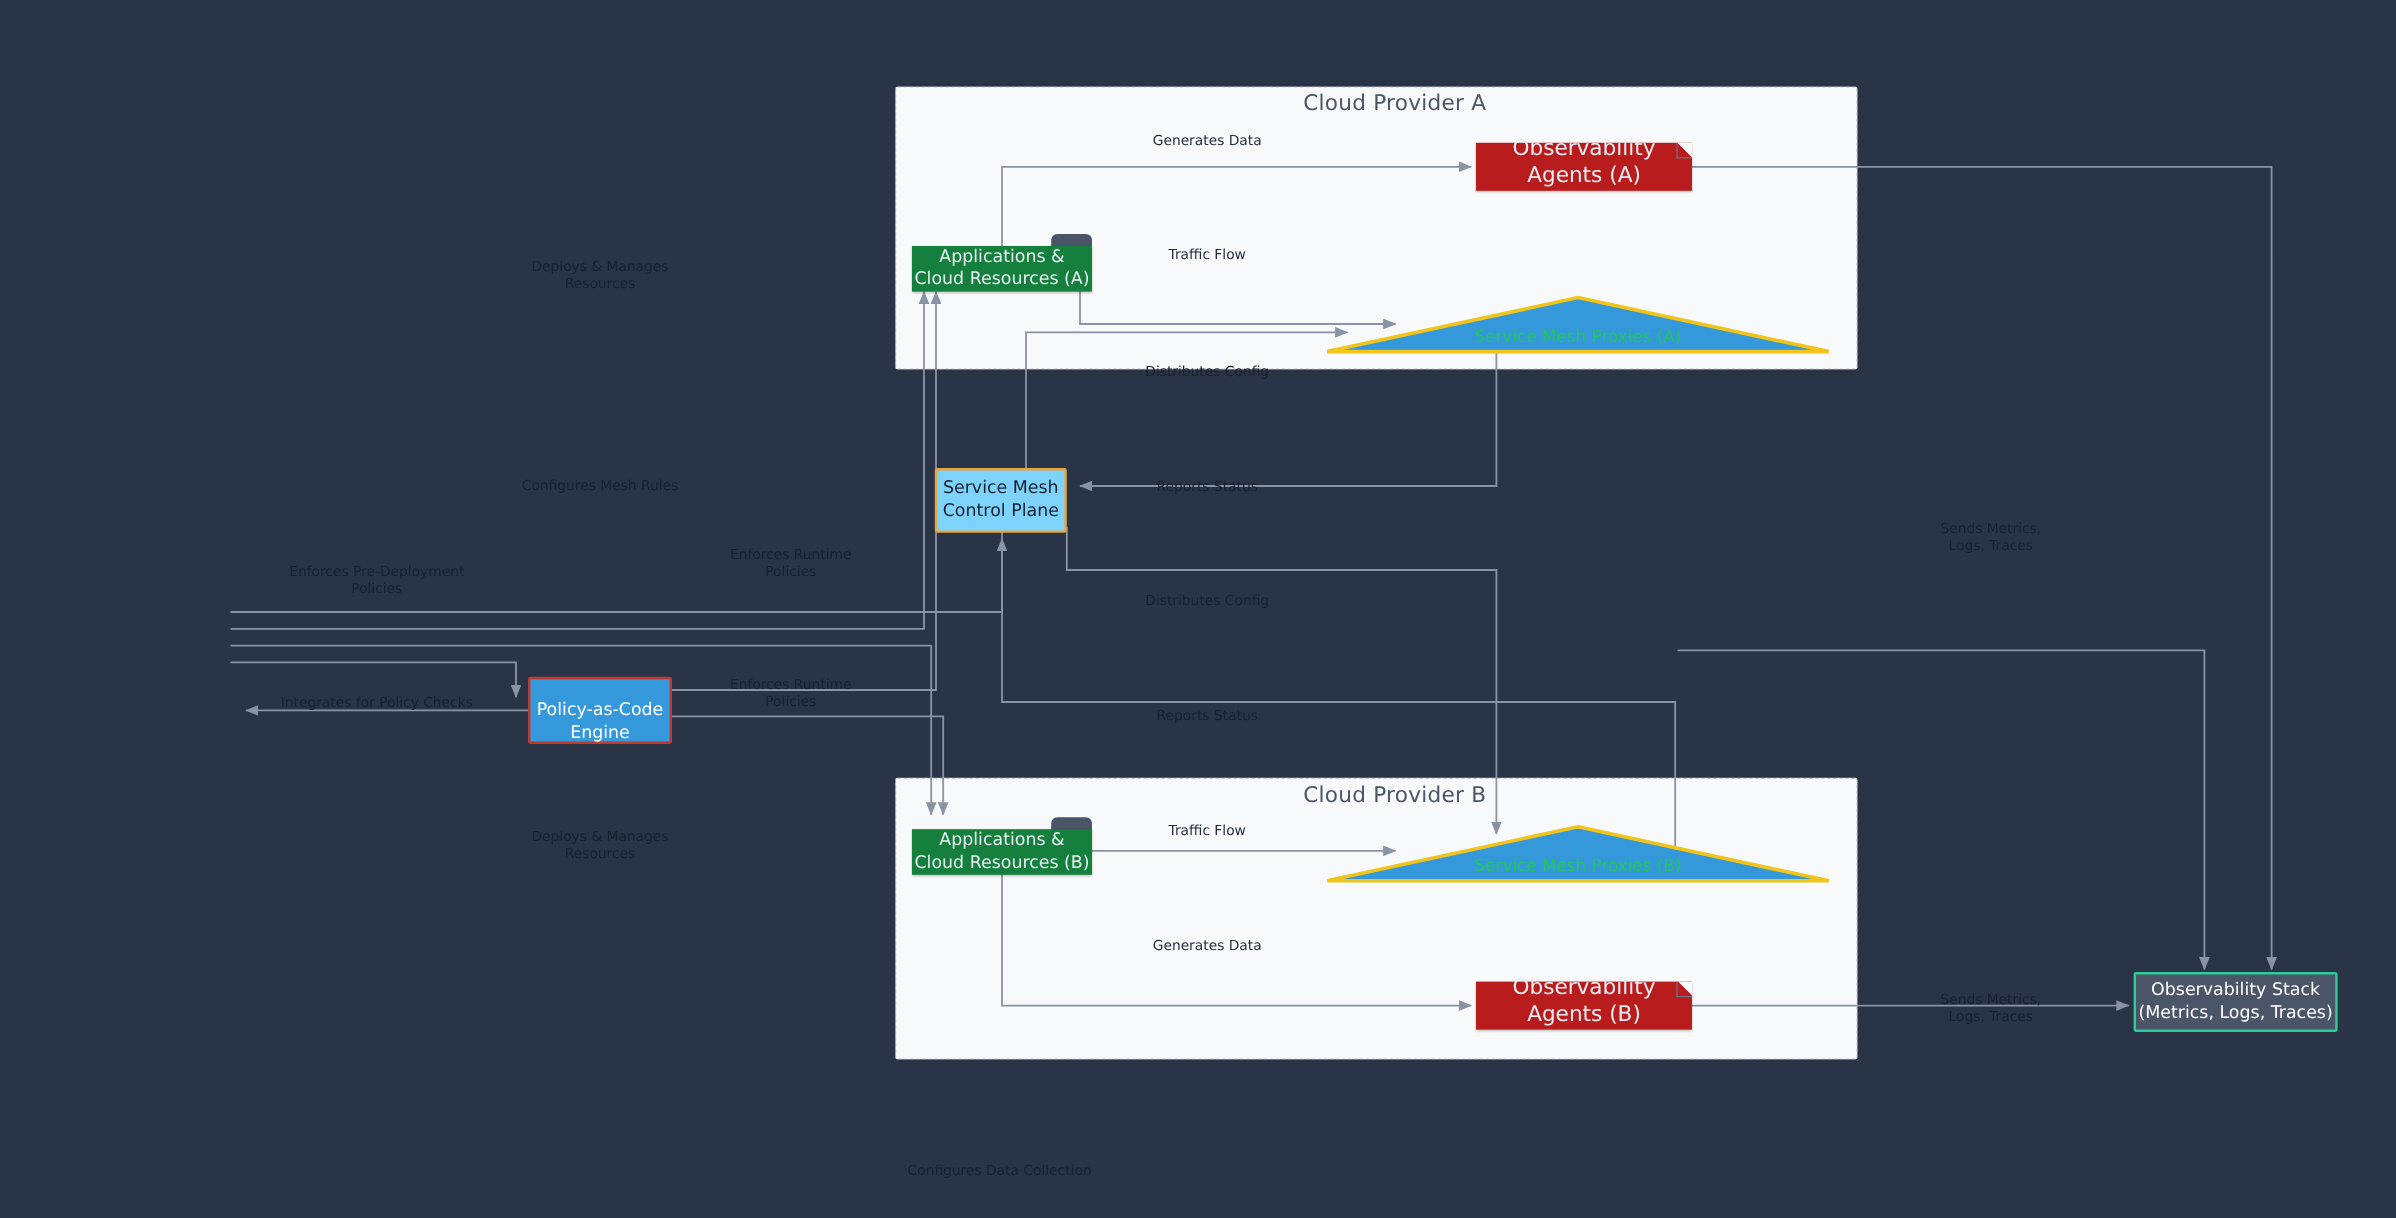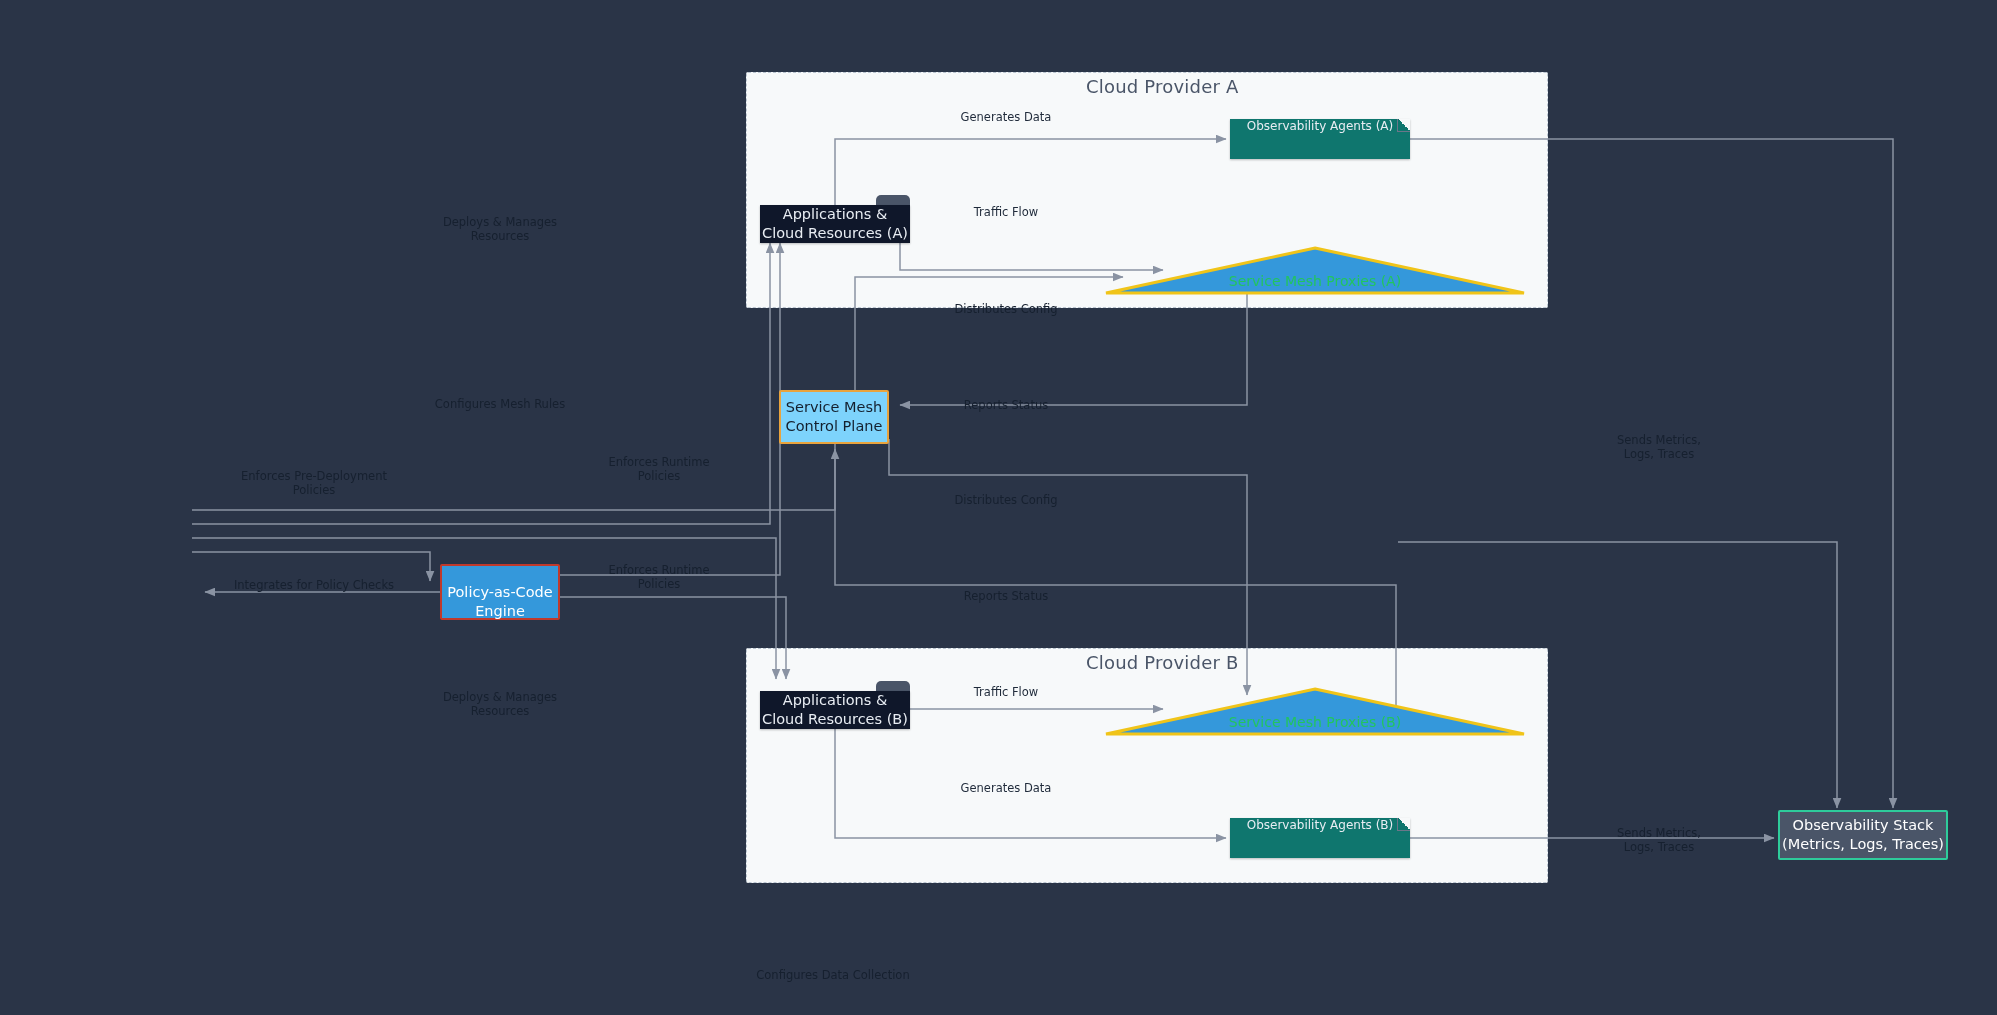--- a/index.html
+++ b/index.html
@@ -24,40 +24,40 @@
   .cluster-title{
     position:absolute;
     font-size:18px;
     color:#4a5568;
     white-space:nowrap;
     letter-spacing:.2px;
   }
 
   
   .note{
-    background:#0f766e;
+    background:#b91c1c;
     color:#e8edf3;
-    font-size:12px;
+    font-size:18px;
     line-height:1.32;
-    display:flex;align-items:flex-start;justify-content:center;
+    display:flex;align-items:flex-end;justify-content:center;
     text-align:center;
     box-shadow:0 1px 2px rgba(0,0,0,.25);
     position:absolute;
   }
   .note .fold{
     position:absolute;right:0;top:0;width:13px;height:13px;
     background:linear-gradient(225deg,#f7f9fa 0 50%,transparent 50%);
     border-left:1px solid #6b7689;border-bottom:1px solid #6b7689;
     box-sizing:border-box;
   }
   
   .folder{position:absolute;}
   .folder .body{
     position:absolute;left:0;top:10px;right:0;bottom:0;
-    background:#0f172a;color:#e8edf3;
+    background:#15803d;color:#e8edf3;
     display:flex;align-items:center;justify-content:center;text-align:center;
     font-size:14.5px;line-height:1.32;
     box-shadow:0 1px 2px rgba(0,0,0,.25);
   }
   .folder .tab{
     position:absolute;right:0;top:0;width:34px;height:12px;
     background:#4a5568;
     border-radius:5px 5px 0 0;
   }
 

